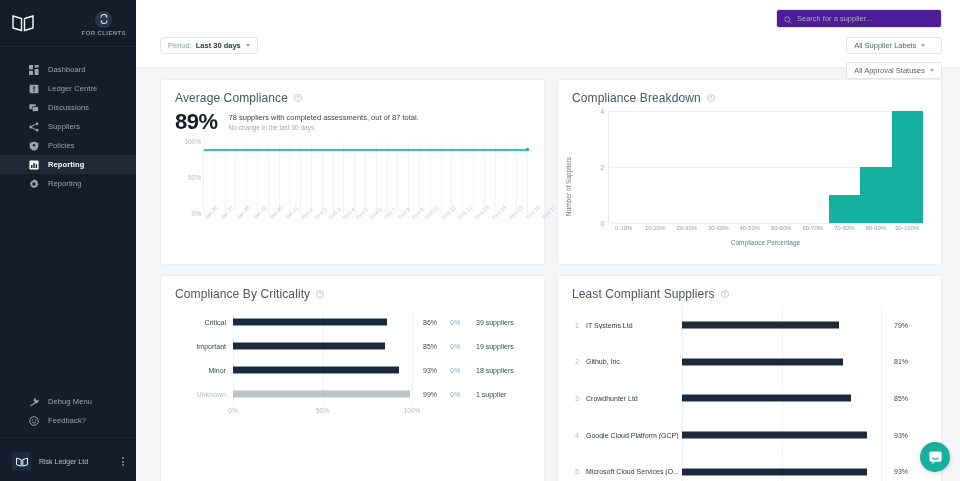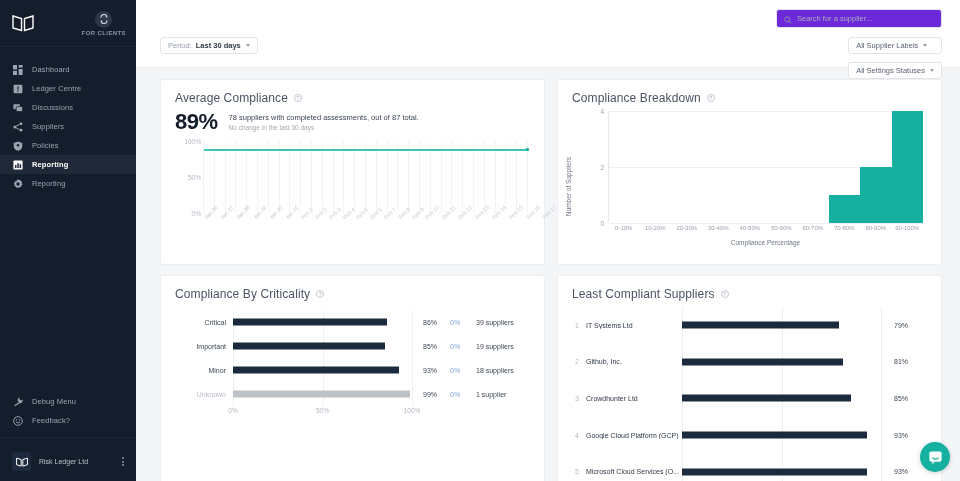--- a/index.html
+++ b/index.html
@@ -30,21 +30,21 @@
   .for-clients { display: flex; flex-direction: column; align-items: center; gap: 2px; }
   .fc-circle {
     width: 17px; height: 17px; border-radius: 50%;
     background: #2b3649; display: flex; align-items: center; justify-content: center;
   }
   .fc-label { font-size: 6px; color: #8a94a6; letter-spacing: .4px; font-weight: bold; }
 
   .sb-nav { padding-top: 13px; }
   .nav-item {
     height: 19px; display: flex; align-items: center;
-    padding-left: 12px; gap: 9px; margin-bottom: 0px;
+    padding-left: 28px; gap: 9px; margin-bottom: 0px;
     cursor: pointer;
   }
   .nav-item + .nav-item { margin-top: 0; }
   .nav-item.active { background: #1f2937; }
   .nav-ico { width: 11px; height: 11px; display: flex; align-items: center; justify-content: center; flex: 0 0 11px; }
   .nav-ico svg { display: block; }
   .nav-lbl { font-size: 7.5px; color: #9aa3b2; letter-spacing: .1px; }
   .nav-item.active .nav-lbl { color: #ffffff; font-weight: bold; }
 
   .sb-spacer { flex: 1 1 auto; }
@@ -64,21 +64,21 @@
 
   
   .main { flex: 1 1 auto; height: 481px; background: #f4f5f7; position: relative; overflow: hidden; }
 
   .topbar {
     height: 37px; background: #ffffff; display: flex; align-items: center;
     justify-content: flex-end; padding-right: 18px;
   }
   .search-box {
     width: 166px; height: 19px; border: 1px solid #e2e5e9; border-radius: 3px;
-    display: flex; align-items: center; gap: 5px; padding: 0 7px; background: #6d28d9;
+    display: flex; align-items: center; gap: 5px; padding: 0 7px; background: #4c1d95;
   }
   .search-ph { font-size: 7.5px; color: #a9b0ba; }
 
   .filterbar {
     height: 31px; background: #ffffff; display: flex; align-items: flex-start;
     justify-content: space-between; padding: 0 18px 0 24px;
     border-bottom: 1px solid #ebedf0;
   }
   .filters-right { display: flex; gap: 8px; flex-direction: column; }
   .chip {
@@ -366,21 +366,21 @@
         <span class="muted">Period:</span>
         <span class="strong">Last 30 days</span>
         <span class="caret"></span>
       </div>
       <div class="filters-right">
         <div class="chip">
           <span>All Supplier Labels</span>
           <span class="caret"></span>
         </div>
         <div class="chip">
-          <span>All Settings Statuses</span>
+          <span>All Approval Statuses</span>
           <span class="caret"></span>
         </div>
         <div class="chip">
           <span>All Assigned Users</span>
           <span class="caret"></span>
         </div>
       </div>
     </div>
 
     <div class="grid">

